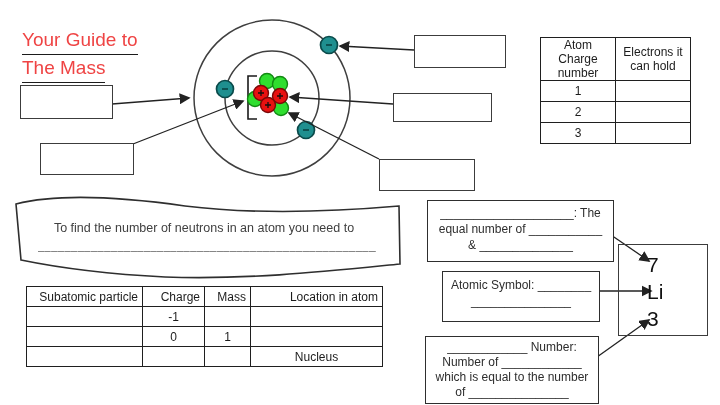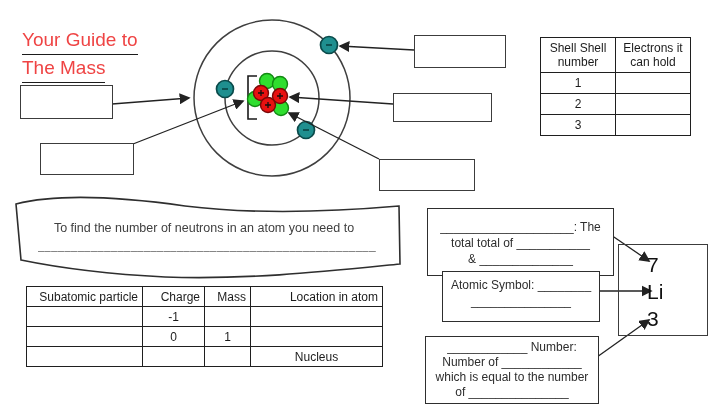--- a/index.html
+++ b/index.html
@@ -30,21 +30,21 @@
   .shell-table .hdr td { height:34px; width:66px; line-height:14px; }
   .shell-table .row td { height:20px; }
   .particle-table { left:26px; top:286px; }
   .particle-table .hdr td { height:19px; text-align:right; }
   .particle-table .row td { height:19px; text-align:center; }
 
   
   .notebox { border:1.6px solid #2e2e2e; background:#fff; font-size:12px;
              line-height:16px; text-align:center; color:#2d2d2d; }
   .notebox div { white-space:nowrap; overflow:hidden; }
-  .box-mass   { left:427px; top:208px; width:185px; height:56px; padding-top:10px; }
+  .box-mass   { left:427px; top:200px; width:185px; height:56px; padding-top:4px; }
   .box-symbol { left:442px; top:271px; width:156px; height:44px; padding-top:5px; }
   .box-symbol .l1 { text-align:left; padding-left:8px; }
   .box-atomic { left:425px; top:336px; width:172px; height:63px; padding-top:3px; line-height:15px; }
 
   
   .isotope { left:618px; top:244px; width:88px; height:90px; border:1.6px solid #3c3c3c;
              font-size:21px; color:#111; }
   .isotope div { position:absolute; left:28px; line-height:20px; }
   .iso-mass { top:10px; }
   .iso-sym  { top:37px; }
@@ -116,21 +116,21 @@
   <div class="abs lblbox" style="left:414px; top:35px; width:90px; height:31px;"></div>
   <div class="abs lblbox" style="left:393px; top:93px; width:97px; height:27px;"></div>
   <div class="abs lblbox" style="left:379px; top:159px; width:94px; height:30px;"></div>
 
   <div class="abs ribbon-text">To find the number of neutrons in an atom you need to</div>
   <div class="abs ribbon-blank">____________________________________________________</div>
 
   <table class="abs shell-table">
     <tbody>
         <tr class="hdr">
-      <td>Shell Shell number</td>
+      <td>Atom Charge number</td>
       <td>Electrons it can hold</td>
     </tr>
     <tr class="row">
       <td>1</td>
       <td></td>
     </tr>
     <tr class="row">
       <td>2</td>
       <td></td>
     </tr>
@@ -171,21 +171,21 @@
       <td></td>
       <td></td>
       <td></td>
       <td>Nucleus</td>
     </tr>
   </tbody>
     </table>
 
   <div class="abs notebox box-mass">
     <div>____________________: The</div>
-    <div>total total of ___________</div>
+    <div>equal number of ___________</div>
     <div>&amp;  ______________</div>
   </div>
 
   <div class="abs notebox box-atomic">
     <div>____________ Number:</div>
     <div>Number of ____________</div>
     <div>which is equal to the number</div>
     <div>of _______________</div>
   </div>
 

